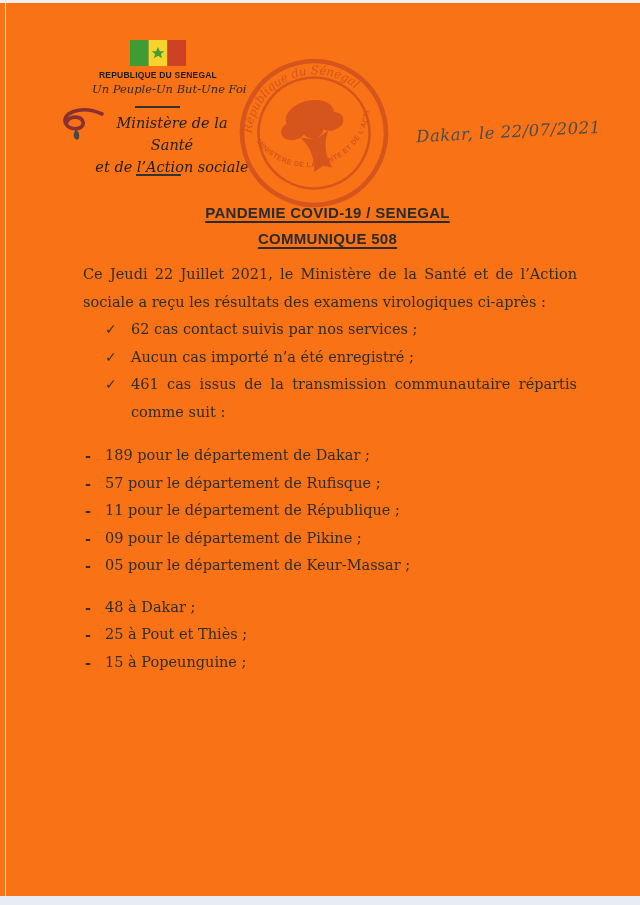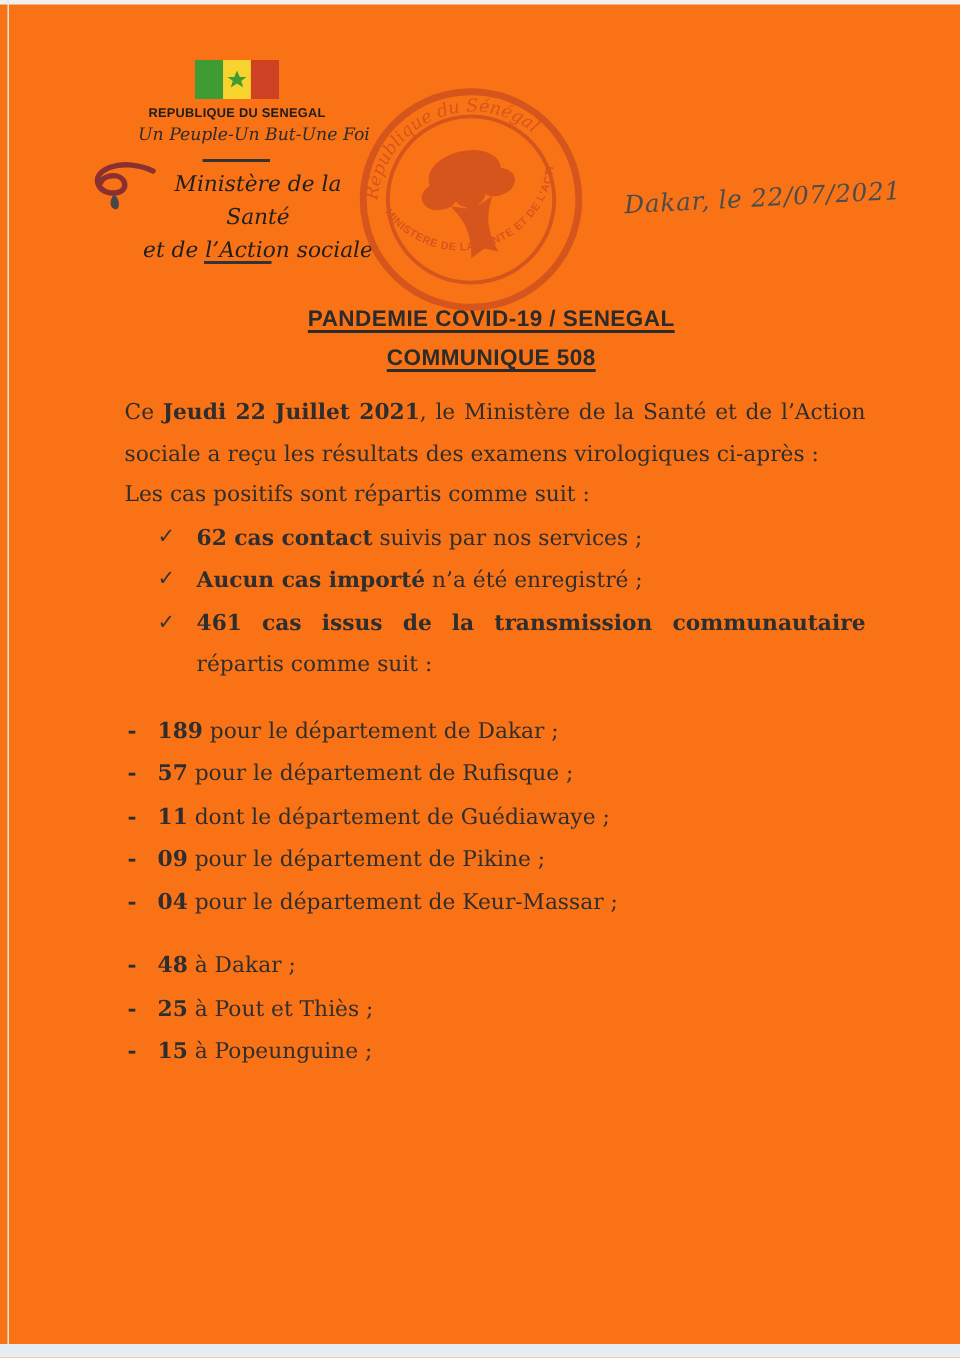--- a/index.html
+++ b/index.html
@@ -46,21 +46,21 @@
   .title { position:absolute; left:0; top:204px; width:655px; text-align:center;
            font-family:"Liberation Sans", sans-serif; font-weight:bold; font-size:15px;
            color:#2b2b2b; letter-spacing:.3px; }
   .title .tline { text-decoration:underline; text-decoration-thickness:1.5px; text-underline-offset:3px; }
   .title .t2 { margin-top:9px; }
 
   
   .doc-body { position:absolute; left:83px; top:261px; width:494px;
               font-size:14.5px; line-height:27.5px; }
   .doc-body p { margin:0; text-align:justify; }
-  .b { font-weight:bold;margin-top:24px; }
+  .b { font-weight:normal;margin-top:24px; }
 
   .check-list { margin-left:22px; }
   .check-row { position:relative; padding-left:26px; text-align:justify; }
   .check-mark { position:absolute; left:0; top:0; font-size:14px; color:#333; }
 
   .bullet-row { margin-left:64px; }
   .bullet-glyph { margin-right:11px; font-size:15px; }
 
   .dash-row { position:relative; padding-left:22px; }
   .dash-glyph { position:absolute; left:2px; top:0; font-weight:bold; }
@@ -127,42 +127,41 @@
   <div class="title">
     <div class="tline">PANDEMIE COVID-19 / SENEGAL</div>
     <div class="tline t2">COMMUNIQUE 508</div>
   </div>
 
   <div class="doc-body">
 
     <p><span>Ce </span><span class="b">Jeudi 22 Juillet 2021</span><span>, le Ministère de la Santé et de l’Action sociale a reçu les résultats des examens virologiques ci-après :</span></p>
 
 
-    <p>Les cas positifs sont répartis comme suit :</p>
 
     <div class="check-list">
       <div class="check-row">
         <span class="check-mark">✓</span><span class="b">62 cas contact</span><span> suivis par nos services ;</span>
       </div>
       <div class="check-row">
         <span class="check-mark">✓</span><span class="b">Aucun cas importé</span><span> n’a été enregistré ;</span>
       </div>
       <div class="check-row">
         <span class="check-mark">✓</span><span class="b">461 cas issus de la transmission communautaire</span><span> répartis comme suit :</span>
       </div>
     </div>
 
     <div class="gap16"></div>
 
 
     <div class="dash-row"><span class="dash-glyph">-</span><span class="b">189</span><span> pour le département de Dakar ;</span></div>
     <div class="dash-row"><span class="dash-glyph">-</span><span class="b">57</span><span> pour le département de Rufisque ;</span></div>
-    <div class="dash-row"><span class="dash-glyph">-</span><span class="b">11</span><span> dont le département de Guédiawaye ;</span></div>
+    <div class="dash-row"><span class="dash-glyph">-</span><span class="b">11</span><span> pour le département de République ;</span></div>
     <div class="dash-row"><span class="dash-glyph">-</span><span class="b">09</span><span> pour le département de Pikine ;</span></div>
-    <div class="dash-row"><span class="dash-glyph">-</span><span class="b">04</span><span> pour le département de Keur-Massar ;</span></div>
+    <div class="dash-row"><span class="dash-glyph">-</span><span class="b">05</span><span> pour le département de Keur-Massar ;</span></div>
 
     <div class="gap14"></div>
 
 
     <div class="dash-row"><span class="dash-glyph">-</span><span class="b">48</span><span> à Dakar ;</span></div>
     <div class="dash-row"><span class="dash-glyph">-</span><span class="b">25</span><span> à Pout et Thiès ;</span></div>
     <div class="dash-row"><span class="dash-glyph">-</span><span class="b">15</span><span> à Popeunguine ;</span></div>
 
   </div>
 

